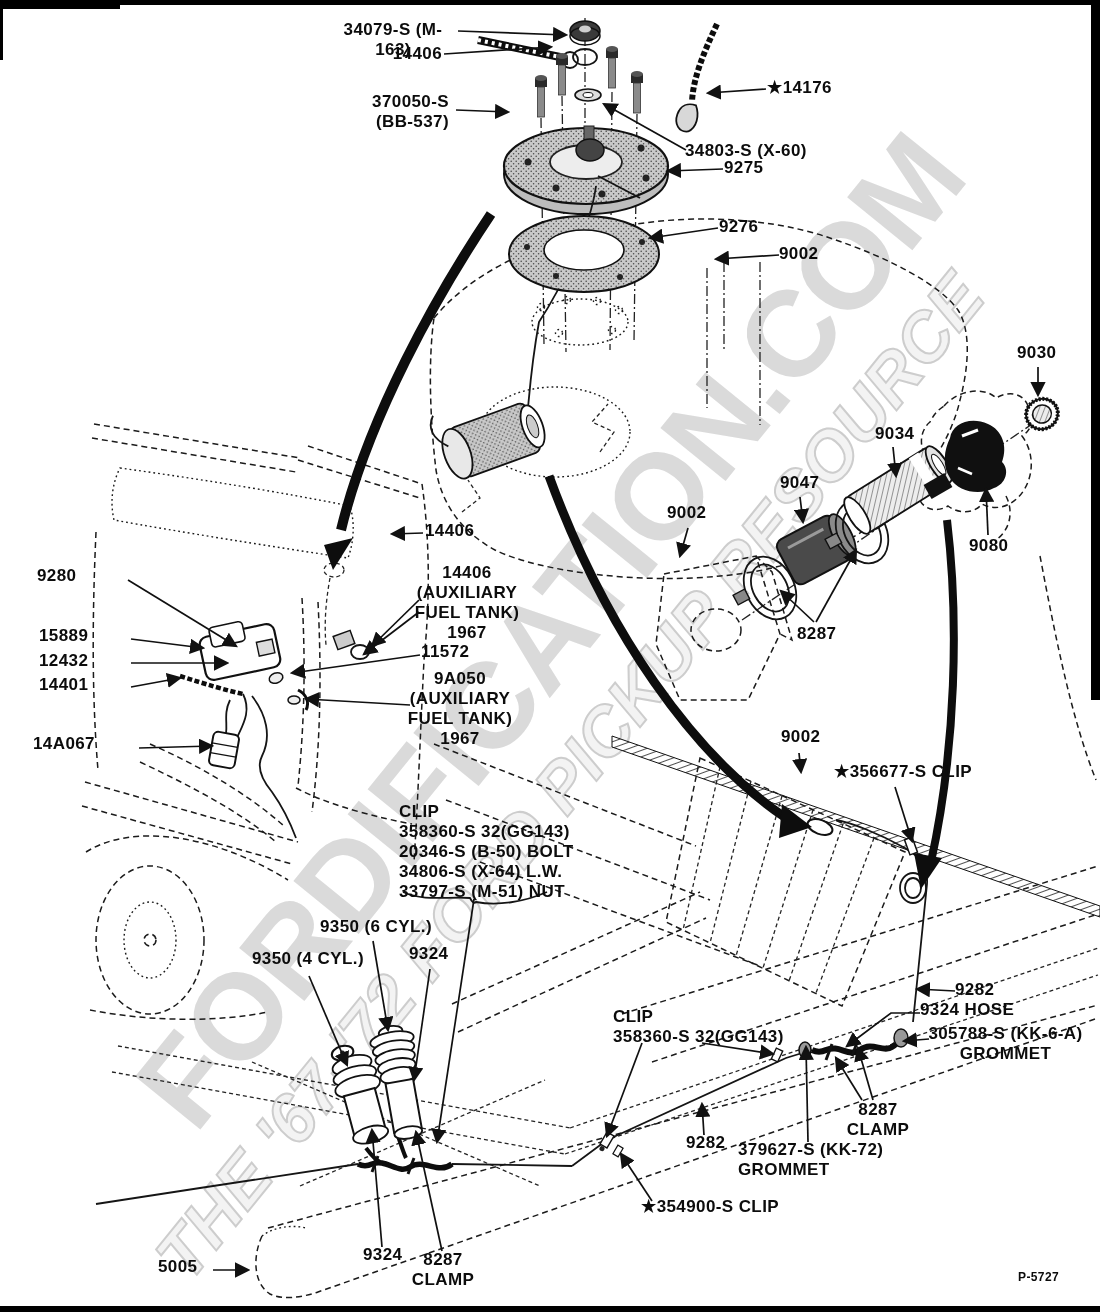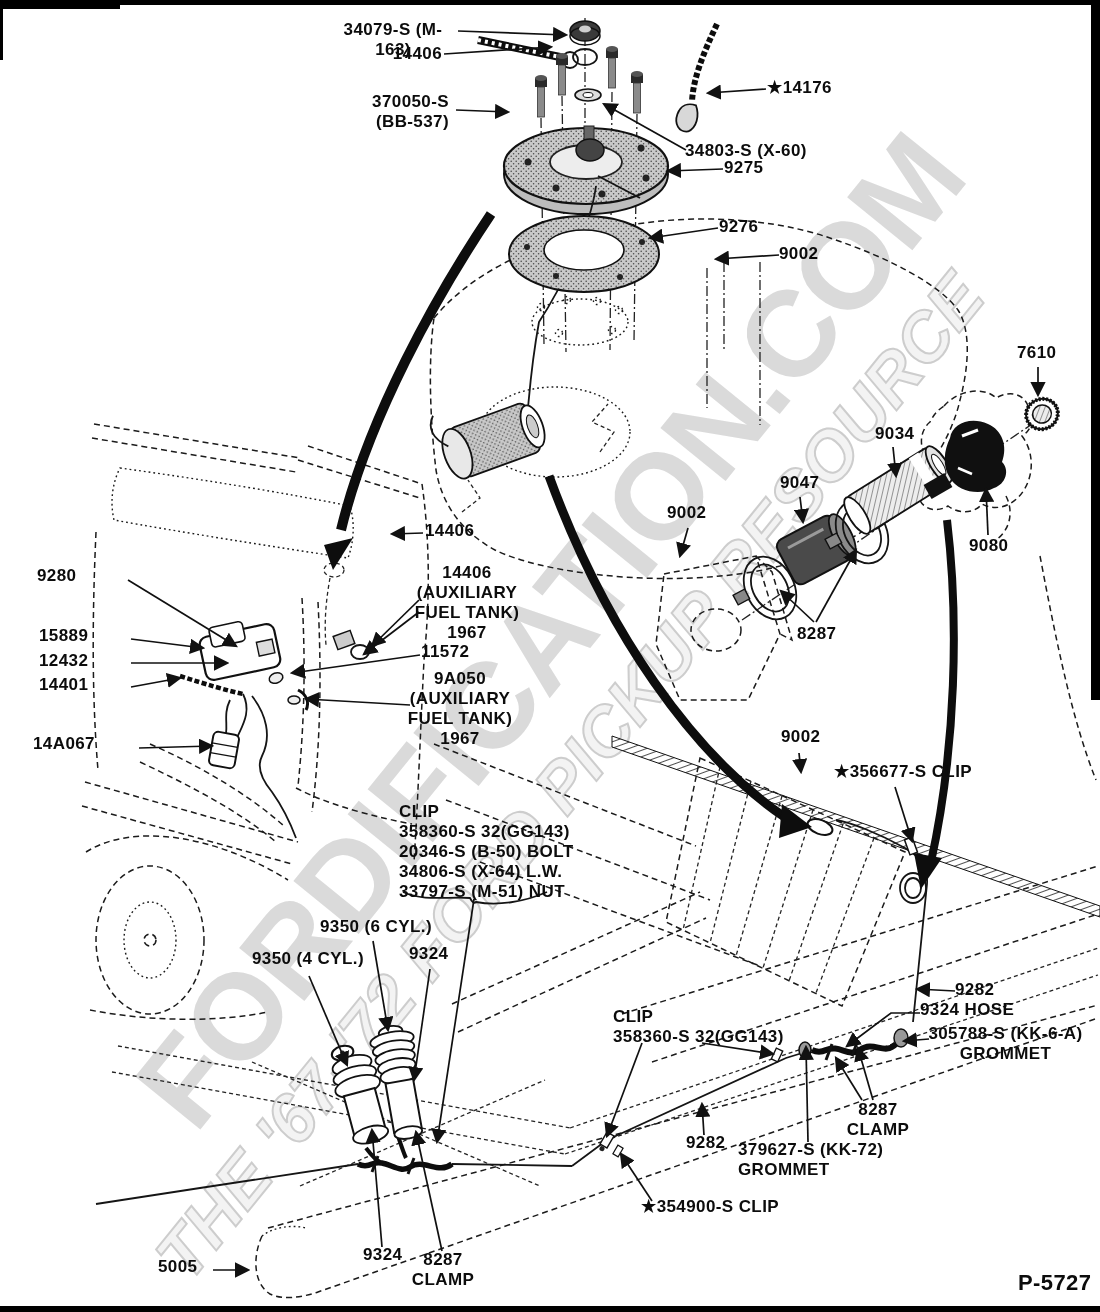--- a/index.html
+++ b/index.html
@@ -400,21 +400,21 @@
 
   <div class="lbl" style="left:328px;top:20px;width:130px;text-align:center">34079-S (M-163)</div>
   <div class="lbl" style="left:328px;top:44px;width:114px;text-align:right">14406</div>
   <div class="lbl" style="left:367px;top:92px;width:82px;text-align:right">370050-S
 (BB-537)</div>
   <div class="lbl" style="left:767px;top:78px">★14176</div>
   <div class="lbl" style="left:685px;top:141px">34803-S (X-60)</div>
   <div class="lbl" style="left:724px;top:158px">9275</div>
   <div class="lbl" style="left:719px;top:217px">9276</div>
   <div class="lbl" style="left:779px;top:244px">9002</div>
-  <div class="lbl" style="left:1017px;top:343px">7610</div>
+  <div class="lbl" style="left:1017px;top:343px">9030</div>
   <div class="lbl" style="left:875px;top:424px">9034</div>
   <div class="lbl" style="left:780px;top:473px">9047</div>
   <div class="lbl" style="left:667px;top:503px">9002</div>
   <div class="lbl" style="left:969px;top:536px">9080</div>
   <div class="lbl" style="left:797px;top:624px">8287</div>
   <div class="lbl" style="left:425px;top:521px">14406</div>
   <div class="lbl" style="left:403px;top:563px;width:128px;text-align:center">14406
 (AUXILIARY
 FUEL TANK)
 1967</div>
@@ -447,20 +447,20 @@
   <div class="lbl" style="left:613px;top:1007px;width:180px">CLIP
 358360-S 32(GG143)</div>
   <div class="lbl" style="left:686px;top:1133px">9282</div>
   <div class="lbl" style="left:738px;top:1140px;width:148px;text-align:left">379627-S (KK-72)
 GROMMET</div>
   <div class="lbl" style="left:641px;top:1197px">★354900-S CLIP</div>
   <div class="lbl" style="left:363px;top:1245px">9324</div>
   <div class="lbl" style="left:406px;top:1250px;width:74px;text-align:center">8287
 CLAMP</div>
   <div class="lbl" style="left:158px;top:1257px">5005</div>
-  <div class="lbl" style="left:1018px;top:1270px;font-size:22px">P-5727</div>
+  <div class="lbl" style="left:1018px;top:1270px;font-size:12px">P-5727</div>
 
   <div class="scan" style="left:0;top:0;width:1100px;height:5px"></div>
   <div class="scan" style="left:0;top:0;width:120px;height:9px"></div>
   <div class="scan" style="left:0;top:0;width:3px;height:60px"></div>
   <div class="scan" style="right:0;top:0;width:9px;height:700px"></div>
   <div class="scan" style="left:0;bottom:0;width:1100px;height:6px"></div>
 </div>
 
 </body></html>

